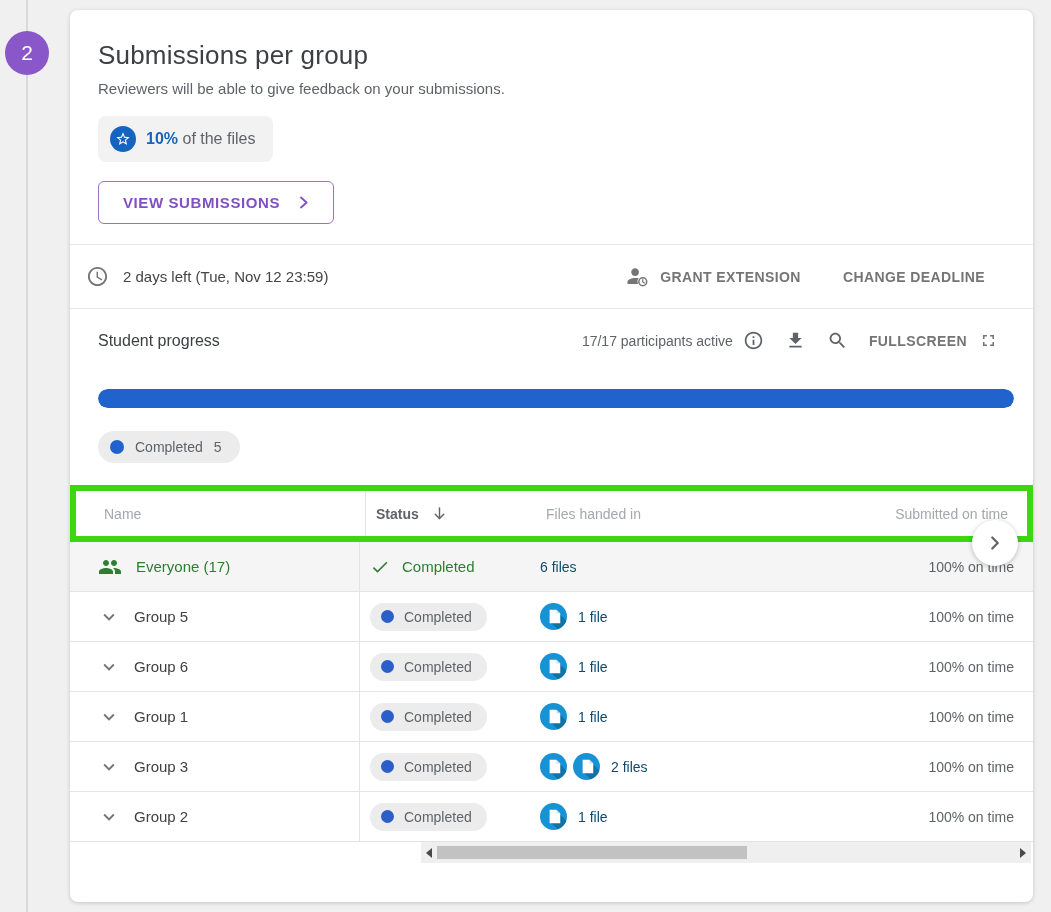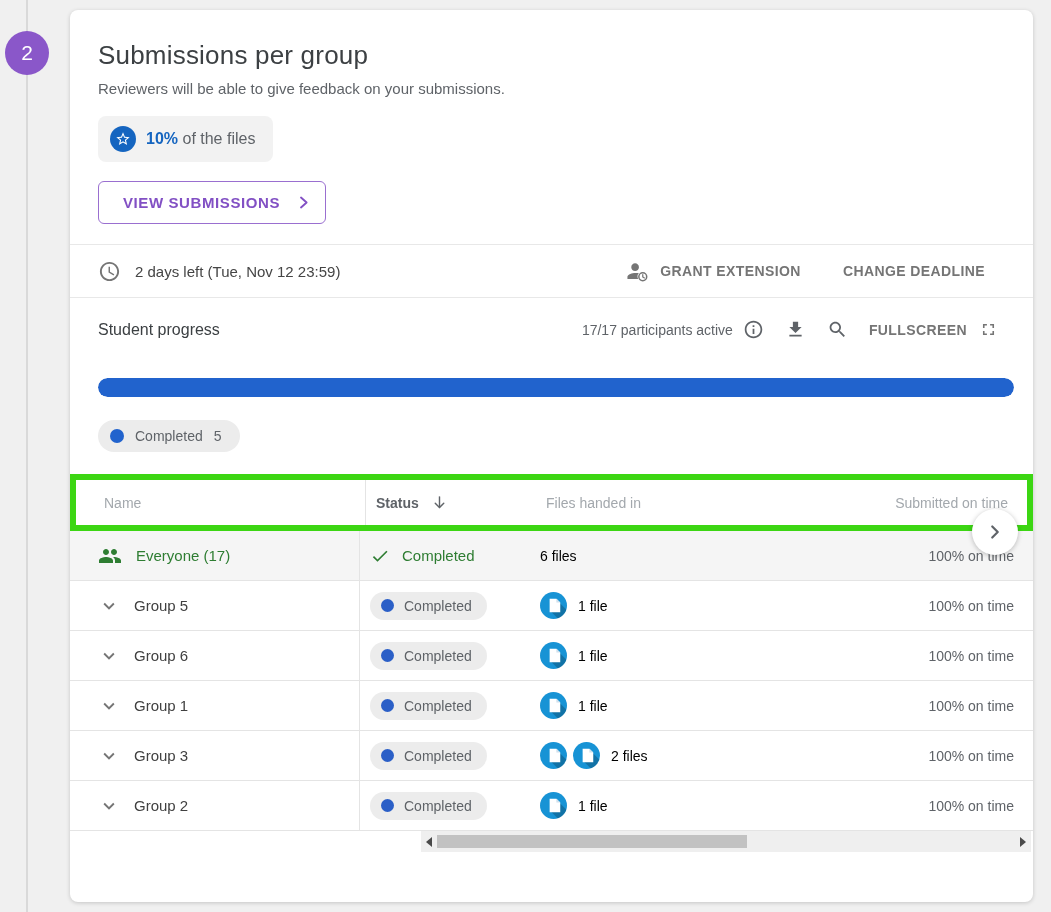--- a/index.html
+++ b/index.html
@@ -29,30 +29,30 @@
   .grade-chip {
     display:inline-flex; align-items:center; gap:10px;
     background:#f2f2f2; border-radius:8px; padding:10px 18px 10px 12px;
     margin-top:19px; font-size:16px; color:#5f6368;
   }
   .grade-chip b { color:#1565c0; font-weight:700; }
   .star-badge { width:26px; height:26px; border-radius:50%; background:#1565c0;
     display:flex; align-items:center; justify-content:center; }
   .view-btn {
     display:inline-flex; align-items:center; gap:16px;
-    margin-top:19px; padding:12px 14px 12px 24px;
+    margin-top:19px; padding:12px 22px 12px 24px;
     border:1px solid #9a6fd0; border-radius:6px; background:#fff;
     color:#8250c4; font-size:15px; font-weight:700; letter-spacing:.6px;
     cursor:pointer;
   }
   
   .deadline-row {
-    margin-top:20px; height:54px;
+    margin-top:20px; height:65px;
     border-top:1px solid #e8e8e8; border-bottom:1px solid #e8e8e8;
-    display:flex; align-items:center; padding:0 48px 0 28px;
+    display:flex; align-items:center; padding:0 48px 0 16px;
   }
   .deadline-left { display:flex; align-items:center; gap:14px; font-size:15px; color:#454545; flex:1; }
   .deadline-actions { display:flex; align-items:center; gap:42px; }
   .txt-btn { display:flex; align-items:center; gap:10px; background:none; border:none;
     color:#757575; font-size:14px; font-weight:700; letter-spacing:.4px;
     font-family:"Liberation Sans", sans-serif; cursor:pointer; }
   
   .progress-header { height:63px; display:flex; align-items:center; padding:0 35px 0 28px; }
   .section-title { font-size:16px; color:#3c4043; flex:1; }
   .progress-tools { display:flex; align-items:center; gap:21px; color:#5f6368;margin-left:34px; }
@@ -75,21 +75,21 @@
   .header-highlight { border:6px solid #3cd613; }
   .trow { display:flex; align-items:center; height:50px; border-bottom:1px solid #e4e4e4; background:#fff; }
   .trow.header { height:45px; border-bottom:none; }
   .trow.shaded { background:#f5f5f5; }
   .cell-name { width:290px; padding-left:28px; display:flex; align-items:center; gap:14px;
     align-self:stretch; border-right:1px solid #e4e4e4; font-size:15px; }
   .trow.header .cell-name { color:#a3a8ad; font-size:14px; font-weight:500; }
   .cell-status { width:160px; padding-left:10px; display:flex; align-items:center; gap:8px; font-size:14px; }
   .trow.header .cell-status { color:#5f6368; font-weight:700; gap:12px; }
   .cell-files { width:240px; padding-left:20px; display:flex; align-items:center; gap:11px;
-    font-size:14px; color:#000000; }
+    font-size:14px; color:#0c4a6e; }
   .trow.header .cell-files { color:#a3a8ad; font-weight:500;text-align:center; }
   .cell-ontime { flex:1; text-align:right; padding-right:19px; font-size:14px; color:#5f6368; }
   .trow.header .cell-ontime { color:#a3a8ad; font-weight:500; }
   .name-text { color:#404040; }
   .everyone-text { color:#2e7d32; font-weight:400; }
   .status-ok { color:#2e7d32; font-size:15px; display:flex; align-items:center; gap:12px; }
   .status-chip { display:inline-flex; align-items:center; gap:10px; background:#ececec;
     border-radius:16px; padding:6px 15px 6px 11px; color:#5f6368; font-size:14px; }
   .chip-dot { width:13px; height:13px; border-radius:50%; }
   .file-badges { display:flex; }

